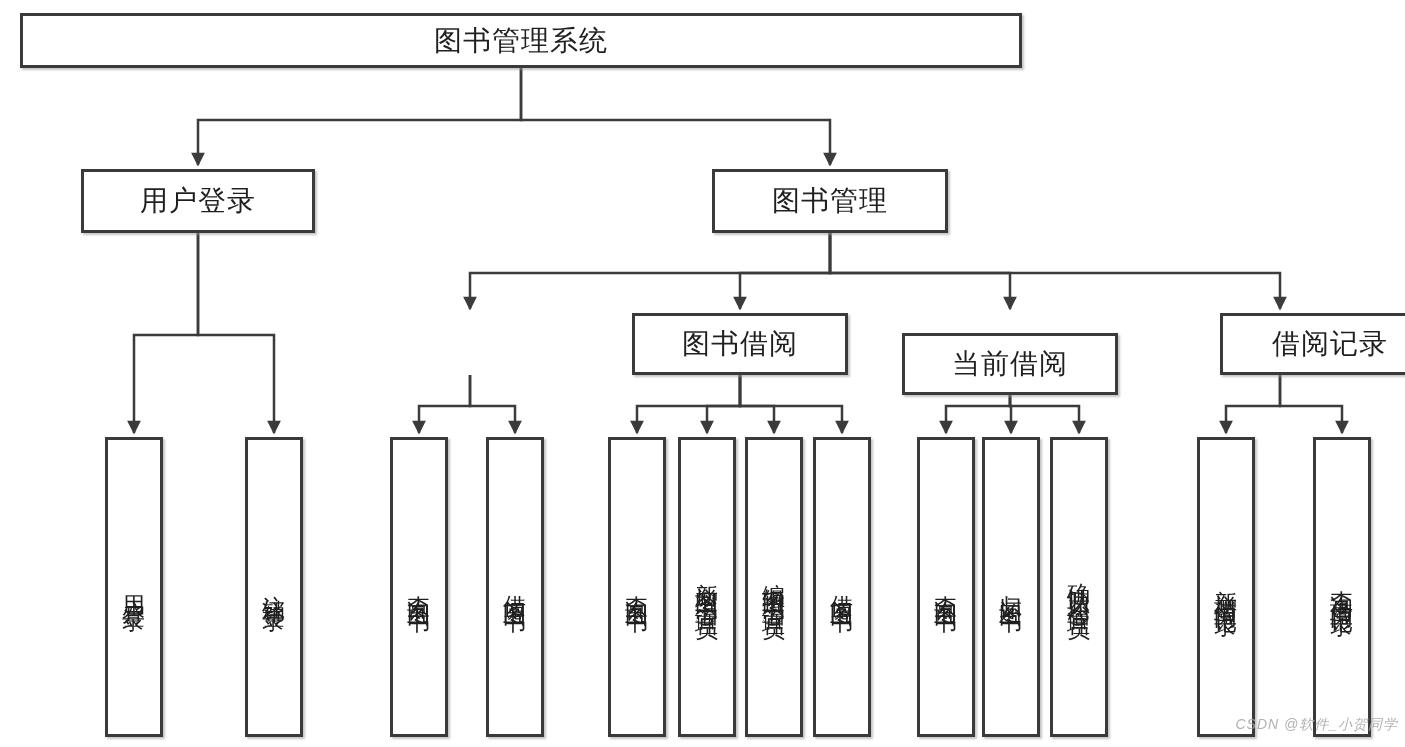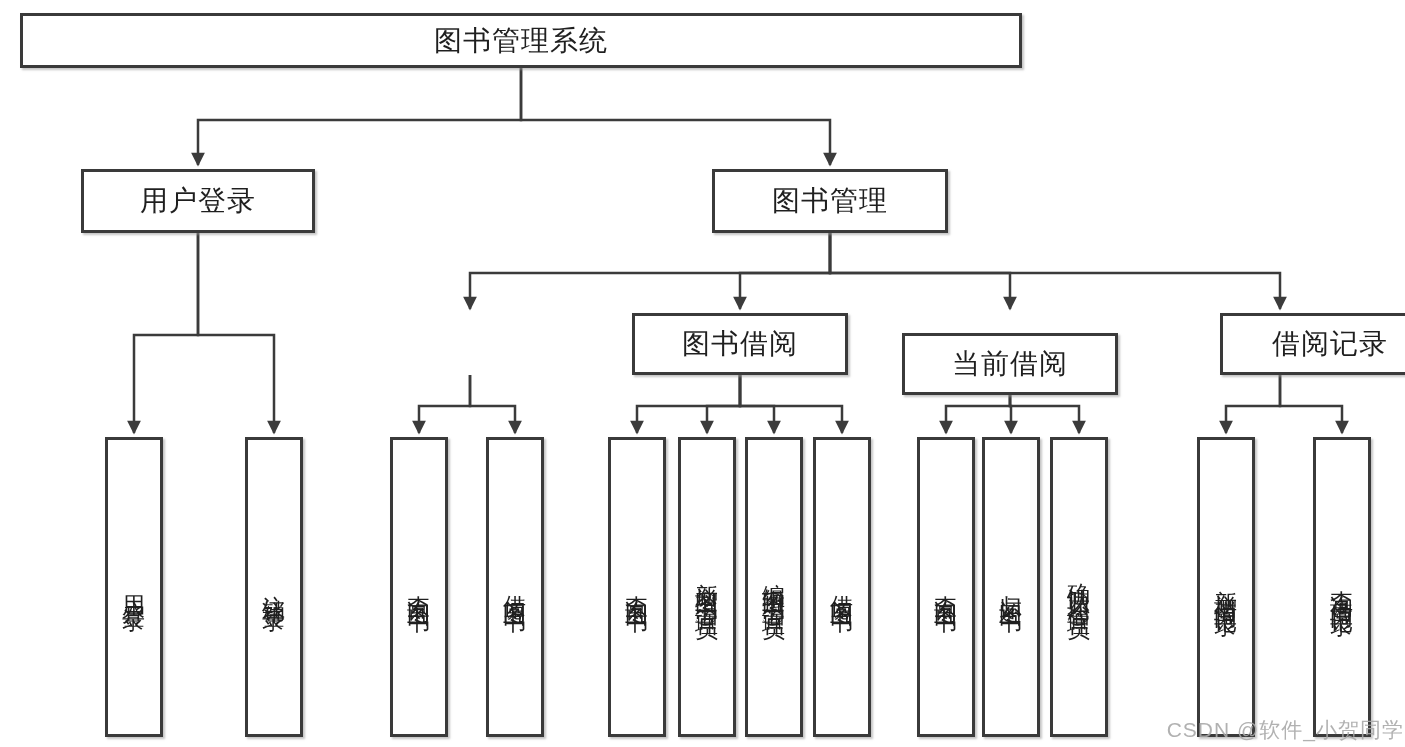--- a/index.html
+++ b/index.html
@@ -34,26 +34,27 @@
   .leaf .vtext {
     writing-mode: vertical-lr;
     text-orientation: mixed;
     line-height: 1.05;
     letter-spacing: 5px;
     white-space: nowrap;
   }
   .watermark {
     position: absolute;
     top: 716px;
-    right: 1px;
+    right: 7px;
     z-index: 5;
-    font-size: 21px;
+    font-size: 14px;
     letter-spacing: 1px;
     color: rgba(168,168,168,0.9);
     white-space: nowrap;
+    font-style: italic;
   }
 </style>
 </head>
 <body>
 
 <div class="stage">
 
   <svg class="connectors" viewBox="0 0 1405 747" xmlns="http://www.w3.org/2000/svg">
     <defs>
       <marker id="arrow" viewBox="0 0 10 10" refX="9" refY="5" markerWidth="8" markerHeight="5.5" orient="auto-start-reverse">

